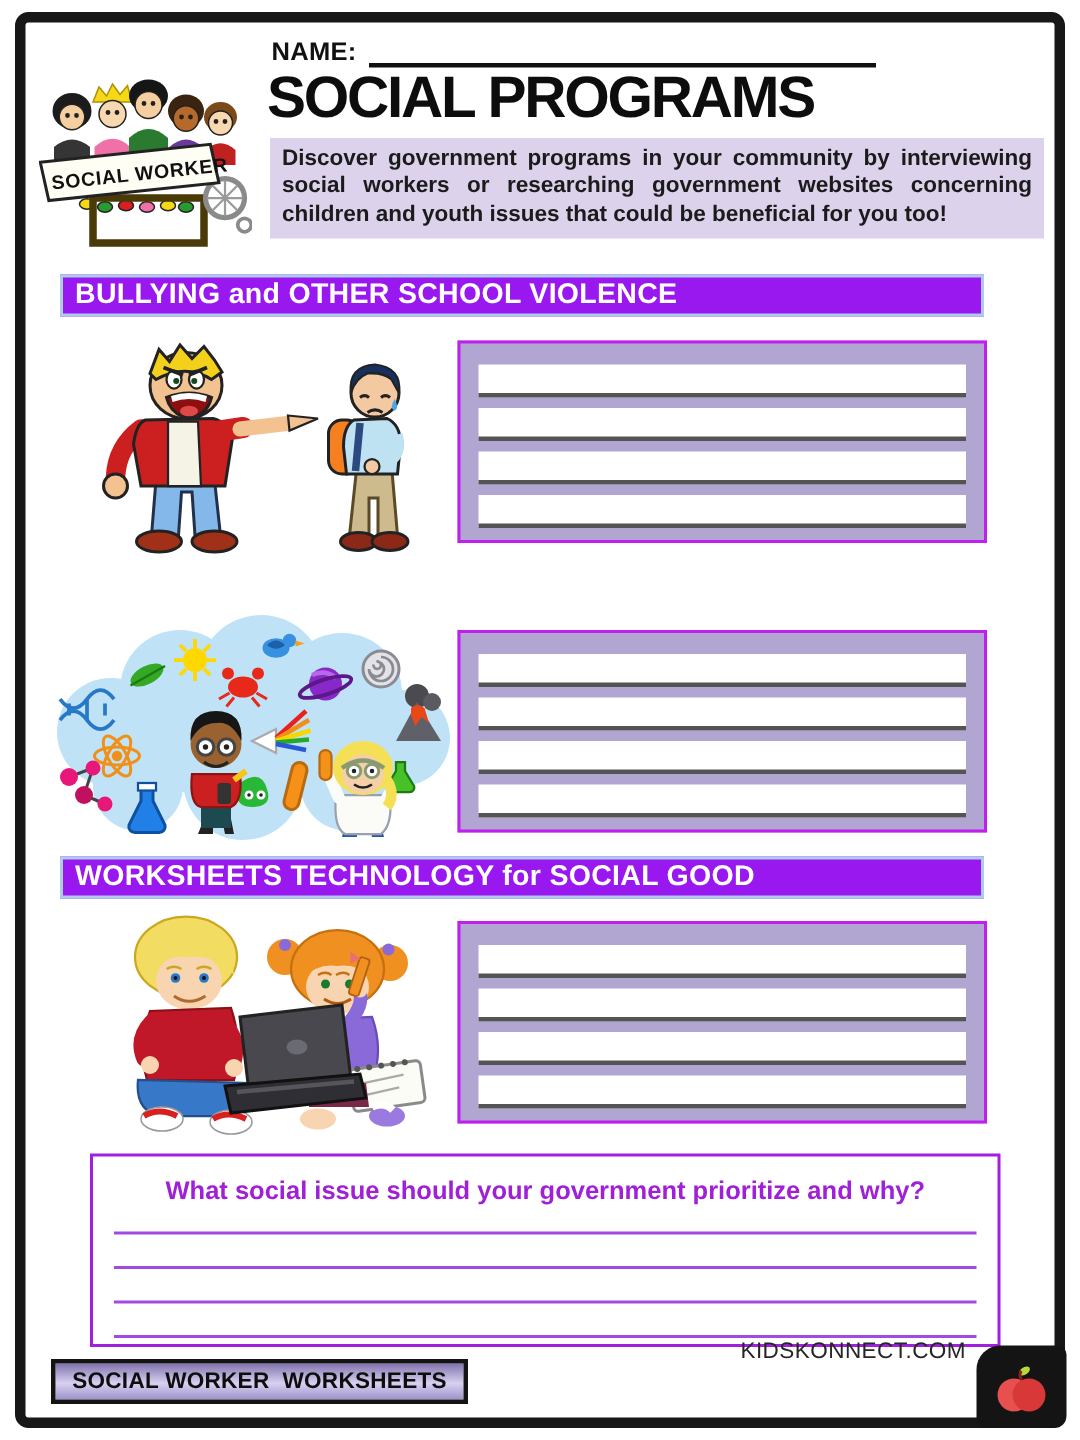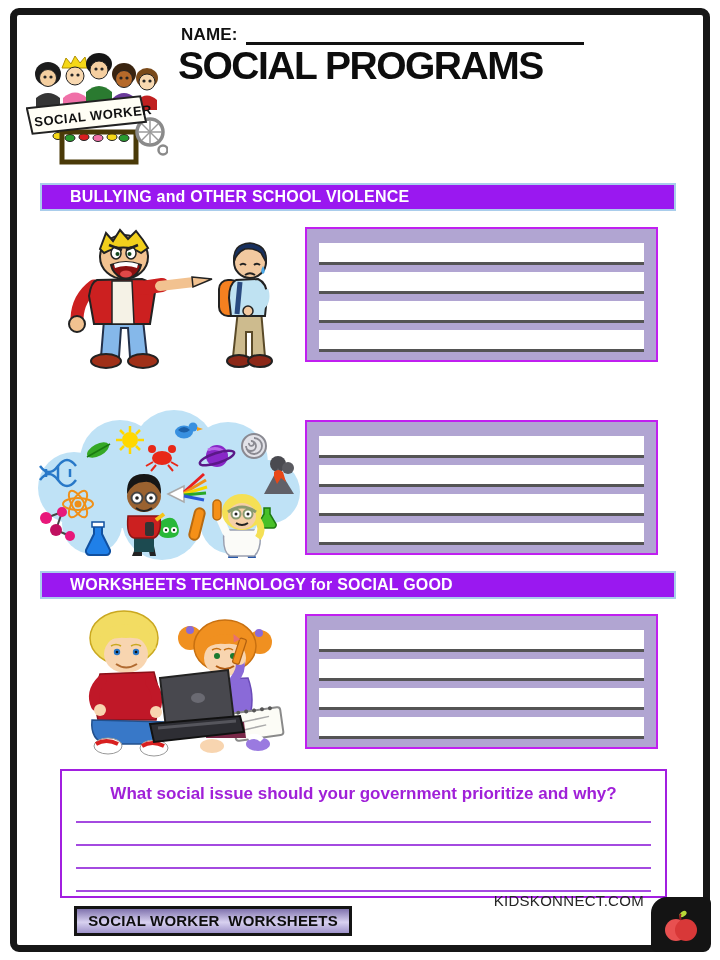--- a/index.html
+++ b/index.html
@@ -14,22 +14,22 @@
   .name-label{font-size:17px;font-weight:bold;color:#111;letter-spacing:.2px;}
   .name-line{display:inline-block;width:338px;height:16px;border-bottom:3px solid #111;margin-left:8px;}
   .title{position:absolute;left:178px;top:44px;font-size:39px;font-weight:bold;
          letter-spacing:-1.5px;color:#0d0d0d;}
   .intro{position:absolute;left:180px;top:92px;width:500px;padding:5px 8px 7px;
          background:#dcd2ec;color:#1b1b1b;font-size:15px;font-weight:bold;
          text-align:justify;line-height:1.23;}
 
   
   .sec-header{position:absolute;left:40px;width:604px;height:24px;background:#9a18f0;
-              border:2px solid #a9cdeb;color:#fff;font-weight:bold;font-size:16px;
-              line-height:24px;padding-left:28px;letter-spacing:.2px;}
+              border:2px solid #a9cdeb;color:#fff;font-weight:bold;font-size:19px;
+              line-height:24px;padding-left:8px;letter-spacing:.2px;}
   .h1{top:183px}.h2{top:377px}.h3{top:571px}
 
   
   .answer-box{position:absolute;left:305px;width:353px;height:135px;box-sizing:border-box;
               border:2px solid #c01ff0;background:#b1a5d2;padding:14px 12px 0;}
   .a1{top:227px}.a2{top:420px}.a3{top:614px}
   .strip{height:19px;background:#ffffff;border-bottom:3px solid #545454;margin-bottom:7px;}
 
   
   .illus{position:absolute;}
@@ -44,21 +44,21 @@
   .question{margin:13px 14px 0;text-align:center;color:#a020d8;font-weight:bold;font-size:17px;}
   .qlines{margin:0 14px;}
   .qline{height:21px;border-bottom:2px solid #a44ae0;}
   .qline:first-child{height:17px;}
 
   
   .footer-badge{position:absolute;left:34px;top:906px;width:278px;height:30px;box-sizing:border-box;
                 border:3px solid #141414;
                 background:linear-gradient(180deg,#8073ae 0%,#d8d1f0 55%,#9e92ca 100%);
                 color:#0e0e0e;font-weight:bold;font-size:15px;text-align:center;
-                line-height:24px;white-space:pre;letter-spacing:.2px;margin-left:40px;}
+                line-height:24px;white-space:pre;letter-spacing:.2px;}
   .site{position:absolute;top:892px;right:76px;font-size:15px;color:#262626;letter-spacing:.3px;}
   .apple-tab{position:absolute;left:651px;top:897px;width:60px;height:55px;background:#141414;
              border-radius:16px 6px 8px 6px;display:flex;align-items:center;justify-content:center;}
 </style>
 </head>
 <body>
 
 <div class="page">
   <div class="frame"></div>
 
@@ -128,20 +128,21 @@
         <text x="8" y="81" font-size="13" font-weight="bold" fill="#111" letter-spacing="0.5" font-family="Liberation Sans, sans-serif">SOCIAL WORKER</text>
       </g>
     </svg>
   </div>
 
   <div class="name-row">
     <span class="name-label">NAME:</span>
     <span class="name-line"></span>
   </div>
   <div class="title">SOCIAL PROGRAMS</div>
+  <div class="intro">Discover government programs in your community by interviewing social workers or researching government websites concerning children and youth issues that could be beneficial for you too!</div>
 
   <div class="sec-header h1">BULLYING and OTHER SCHOOL VIOLENCE</div>
   <div class="illus i1">
     <svg viewBox="0 0 258 152">
 
       <g>
         <path d="M62,100 L59,137 L77,137 L79,108 L86,108 L88,137 L105,137 L101,100 Z" fill="#85b8ea" stroke="#23304a" stroke-width="2"></path>
         <ellipse cx="64" cy="141" rx="15" ry="7" fill="#a03018" stroke="#222" stroke-width="2"></ellipse>
         <ellipse cx="101" cy="141" rx="15" ry="7" fill="#a03018" stroke="#222" stroke-width="2"></ellipse>
         <path d="M52,66 Q36,78 35,98" fill="none" stroke="#cc2020" stroke-width="13" stroke-linecap="round"></path>

